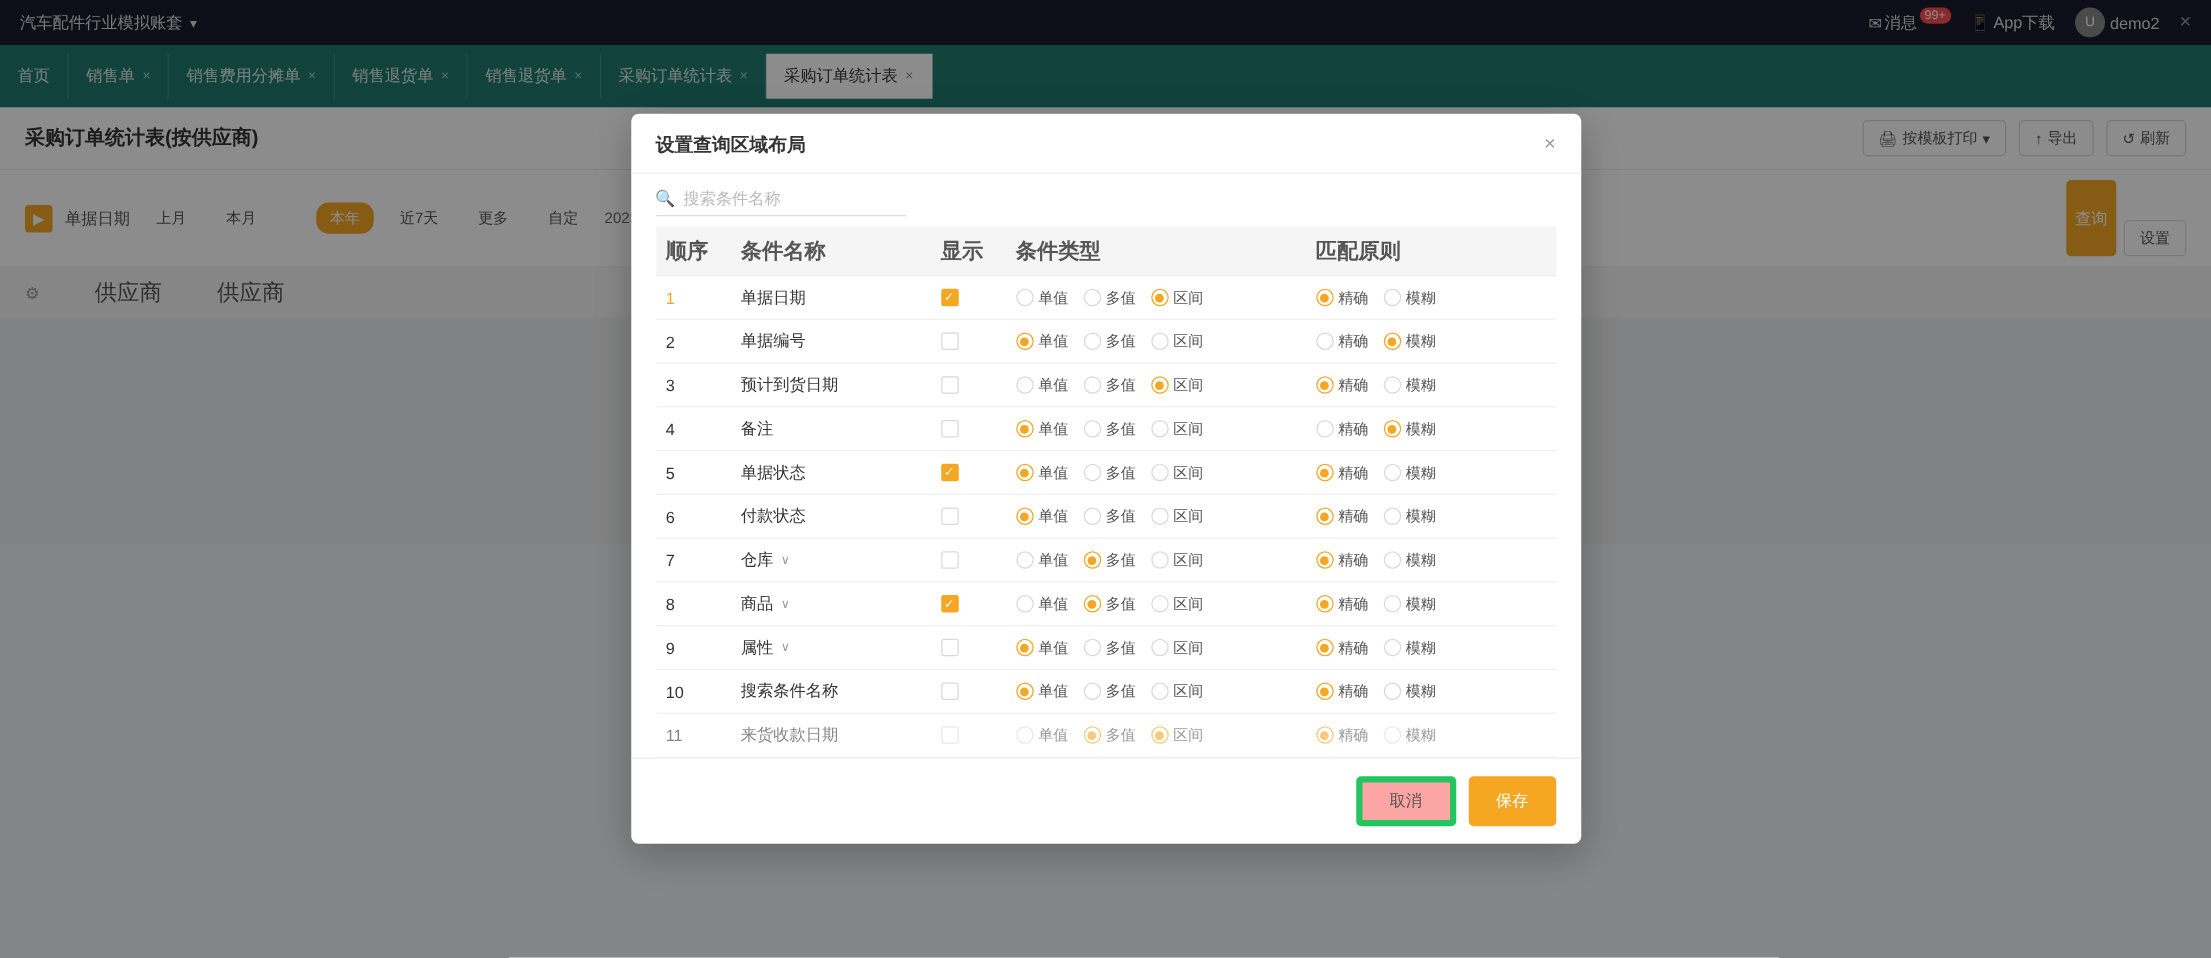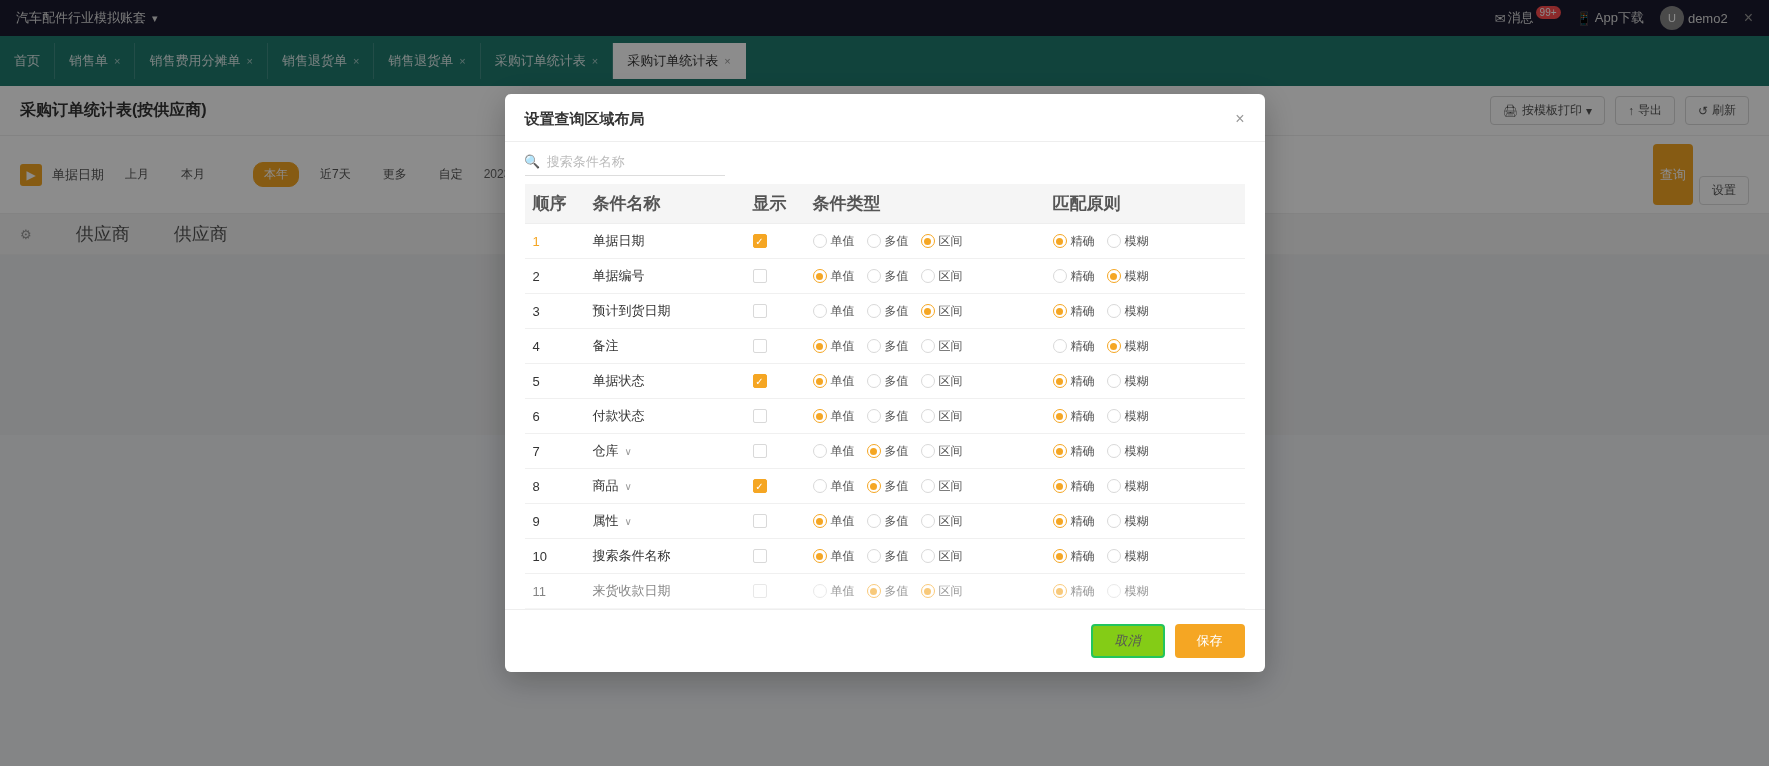--- a/index.html
+++ b/index.html
@@ -329,28 +329,27 @@
 
     
     .modal-footer {
       padding: 14px 20px;
       display: flex;
       justify-content: flex-end;
       gap: 10px;
       border-top: 1px solid #eee;
     }
     .btn-cancel {
-      border: 2px solid #22c55e;
-      background: #84cc16;
+      border: 5px solid #22c55e;
+      background: #fca5a5;
       padding: 6px 22px;
       border-radius: 4px;
       cursor: pointer;
       font-size: 13px;
       color: #555;
-      font-style: italic;
     }
     .btn-save {
       background: #f5a623;
       color: white;
       border: none;
       padding: 6px 22px;
       border-radius: 4px;
       cursor: pointer;
       font-size: 13px;
     }

